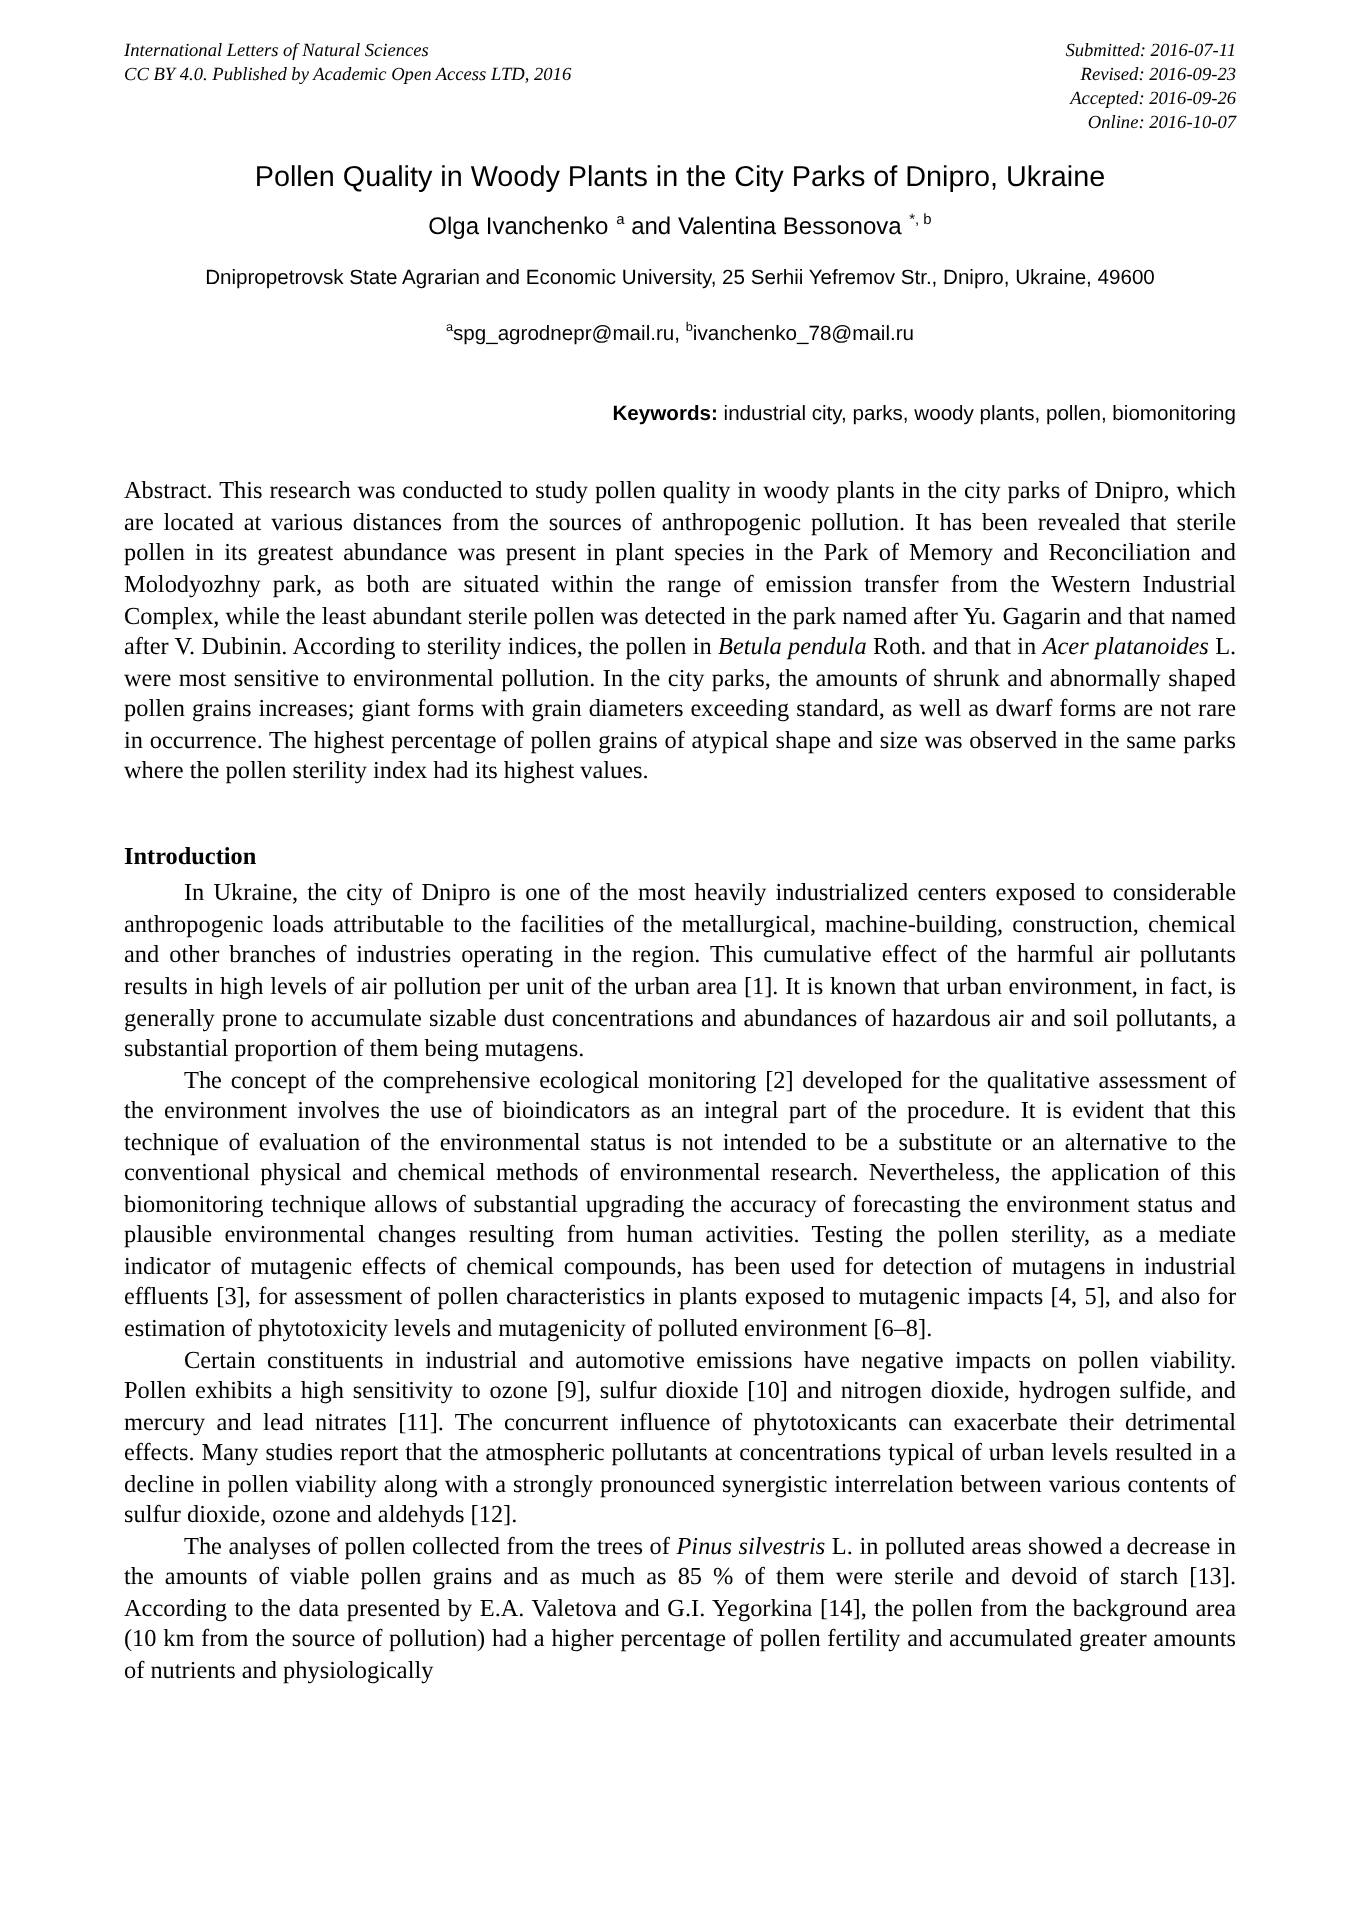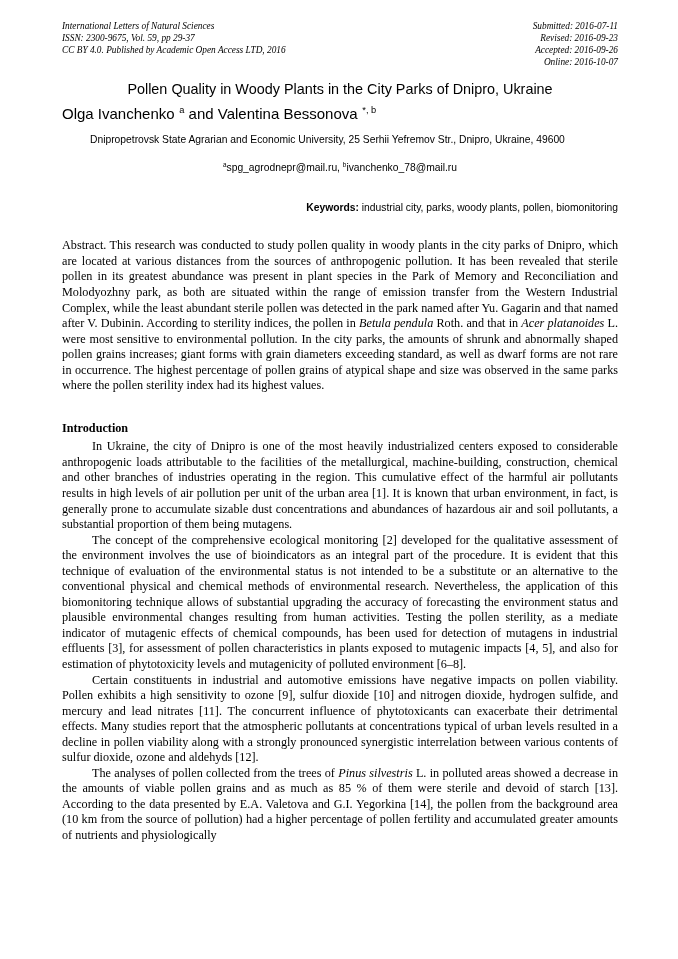--- a/index.html
+++ b/index.html
@@ -42,29 +42,30 @@
   .title {
     font-family: "Liberation Sans", sans-serif;
     font-weight: normal;
     font-size: 14.4px;
     line-height: 18px;
     text-align: center;
     margin-top: 12px;
   }
   .authors {
     font-family: "Liberation Sans", sans-serif;
-    font-size: 15px;
+    font-size: 12px;
     line-height: 17px;
-    text-align: left;
+    text-align: center;
     margin-top: 7px;
   }
   .affiliation {
     font-family: "Liberation Sans", sans-serif;
     font-size: 10.3px;
     line-height: 14.6px;
+    text-align: center;
     margin-top: 11px;
     padding: 0 28px;
   }
   .emails {
     font-family: "Liberation Sans", sans-serif;
     font-size: 10.3px;
     line-height: 14.6px;
     text-align: center;
     margin-top: 13px;
   }
@@ -116,21 +117,20 @@
   i.sp { font-style: italic; }
 </style>
 </head>
 <body>
 
 <div class="page">
 
   <div class="journal-header">
     <div class="left">
       <div>International Letters of Natural Sciences</div>
-      <div>ISSN: 2300-9675, Vol. 59, pp 29-37</div>
       <div>CC BY 4.0. Published by Academic Open Access LTD, 2016</div>
     </div>
     <div class="right">
       <div>Submitted: 2016-07-11</div>
       <div>Revised: 2016-09-23</div>
       <div>Accepted: 2016-09-26</div>
       <div>Online: 2016-10-07</div>
     </div>
   </div>
 

